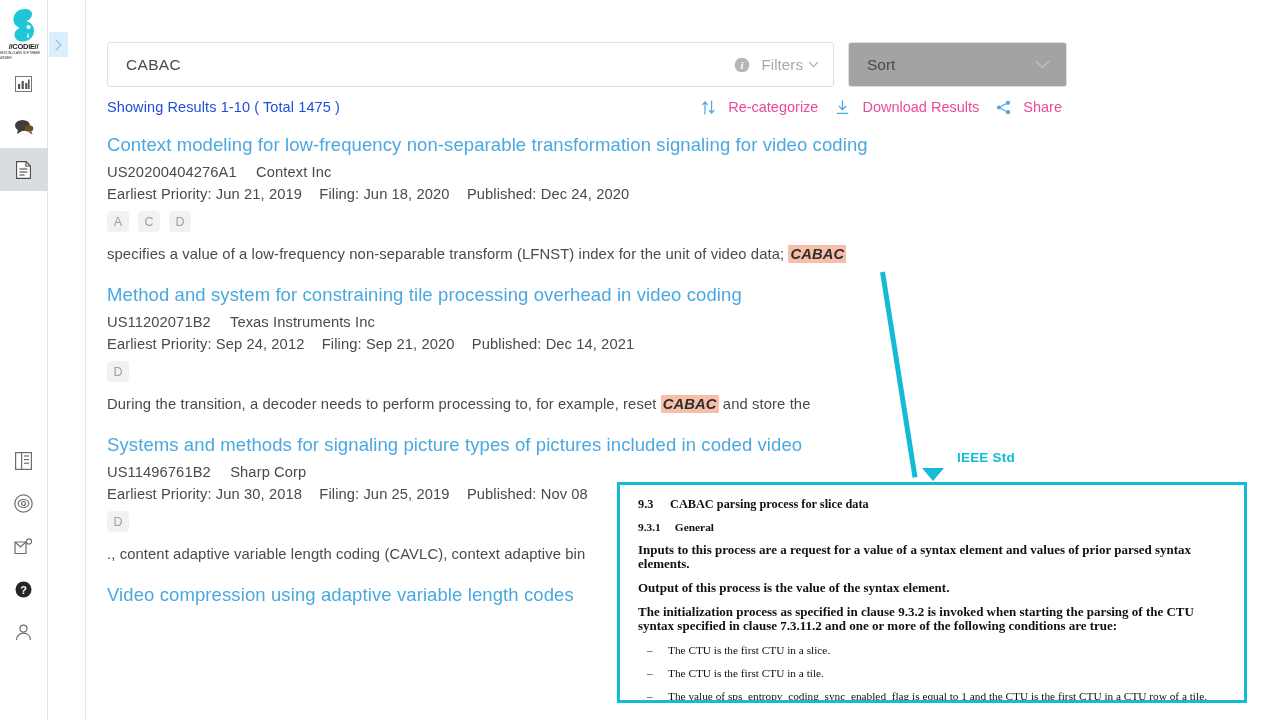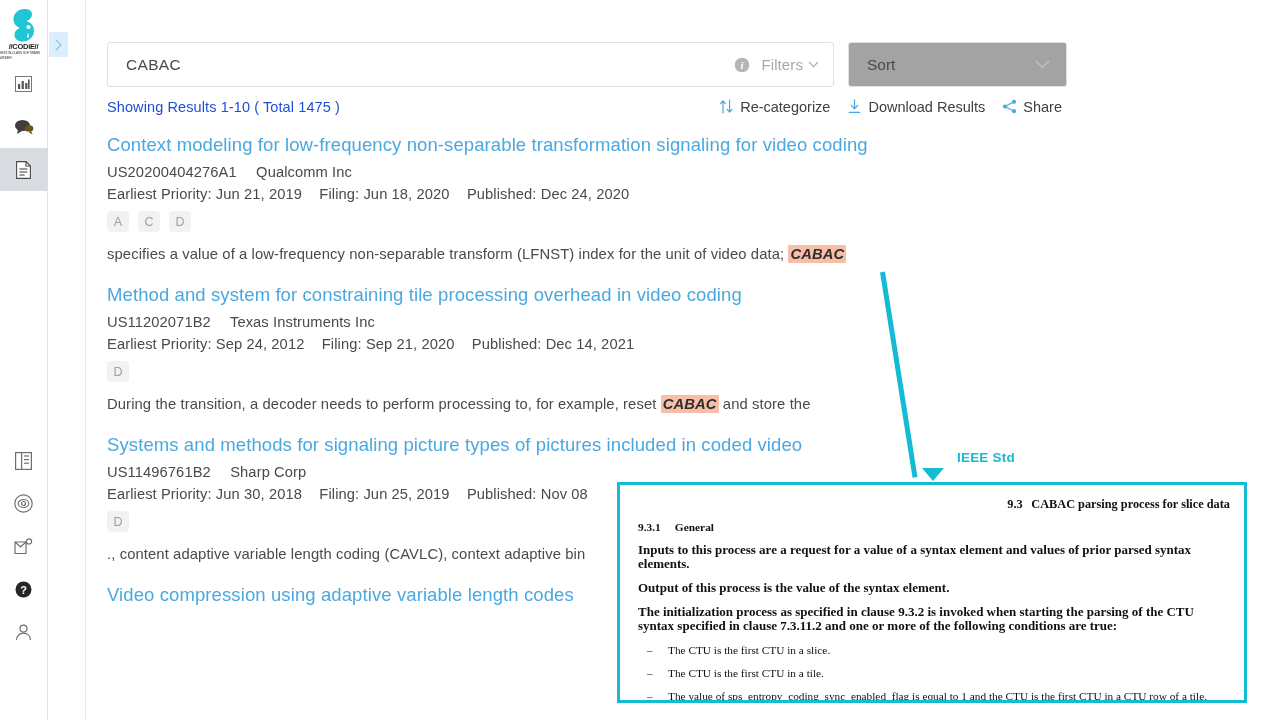--- a/index.html
+++ b/index.html
@@ -106,22 +106,22 @@
   .meta-row {
     position: absolute; left: 21px; top: 99px;
     width: 955px;
     display: flex; align-items: center; justify-content: space-between;
   }
   .showing {
     font-size: 14.5px; color: #1d4ed8; letter-spacing: .1px;
   }
   .actions { display: flex; align-items: center; gap: 17px; }
   .action {
-    display: flex; align-items: flex-start; gap: 6px;
-    font-size: 14.5px; color: #404040; cursor: pointer;
+    display: flex; align-items: flex-end; gap: 12px;
+    font-size: 14.5px; color: #ec4899; cursor: pointer;
   }
   .action .ai { display:block; }
 
   
   .results { position: absolute; left: 21px; top: 132px; width: 940px; }
   .result { margin-bottom: 10px; }
   .r-title {
     font-size: 18.5px; color: #4aa8e0; line-height: 26px;
     cursor: pointer; font-weight: 400; letter-spacing: .1px;
   }
@@ -184,21 +184,21 @@
     width: 630px; height: 221px;
     background: #ffffff;
     border: 3px solid #13bcd4;
     overflow: hidden;
     padding: 12px 14px 0 18px;
     font-family: "Liberation Serif", serif;
     color: #111;
   }
   .ieee-h1 {
     font-size: 12.3px; font-weight: 700; margin-bottom: 9px;
-    display: flex; gap: 2px; justify-content: flex-end;
+    display: flex; gap: 10px;
   }
   .ieee-h1 .num { min-width: 22px; }
   .ieee-h2 {
     font-size: 11.4px; font-weight: 700; margin-bottom: 10px;
     display: flex; gap: 14px; text-align: right;
   }
   .ieee-h2 .num { min-width: 22px; }
   .ieee-p {
     font-size: 13px; line-height: 14px; margin-bottom: 10px; font-weight: bold;
   }
@@ -365,21 +365,21 @@
       </div>
     </div>
 
     <div class="results">
 
       <div class="result" id="res-0">
         <div class="r-title">Context modeling for low-frequency non-separable transformation signaling for video coding</div>
         <div class="r-sub">
           <span>US20200404276A1</span>
           <span class="sep"></span>
-          <span>Qualcomm Inc</span>
+          <span>Context Inc</span>
         </div>
         <div class="r-dates">
           <span>Earliest Priority:</span>
           <span>Jun 21, 2019</span>
           <span class="sep"></span>
           <span>Filing:</span>
           <span>Jun 18, 2020</span>
           <span class="sep"></span>
           <span>Published:</span>
           <span>Dec 24, 2020</span>

